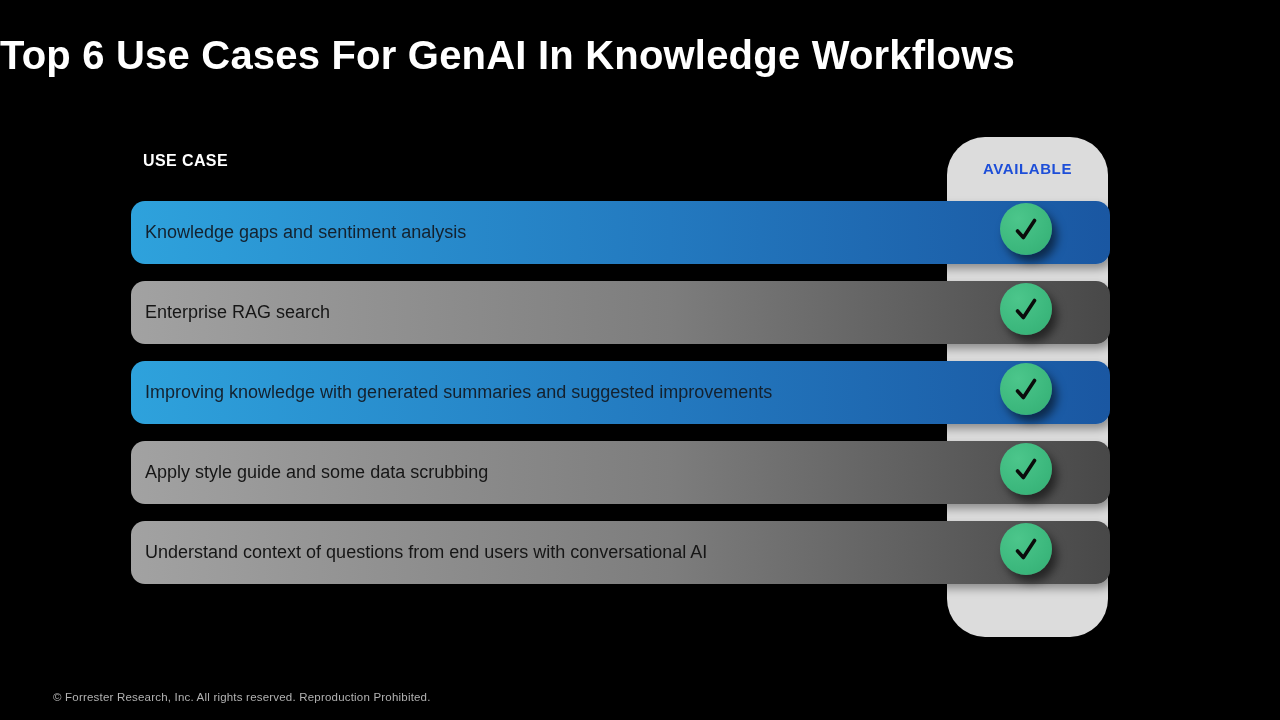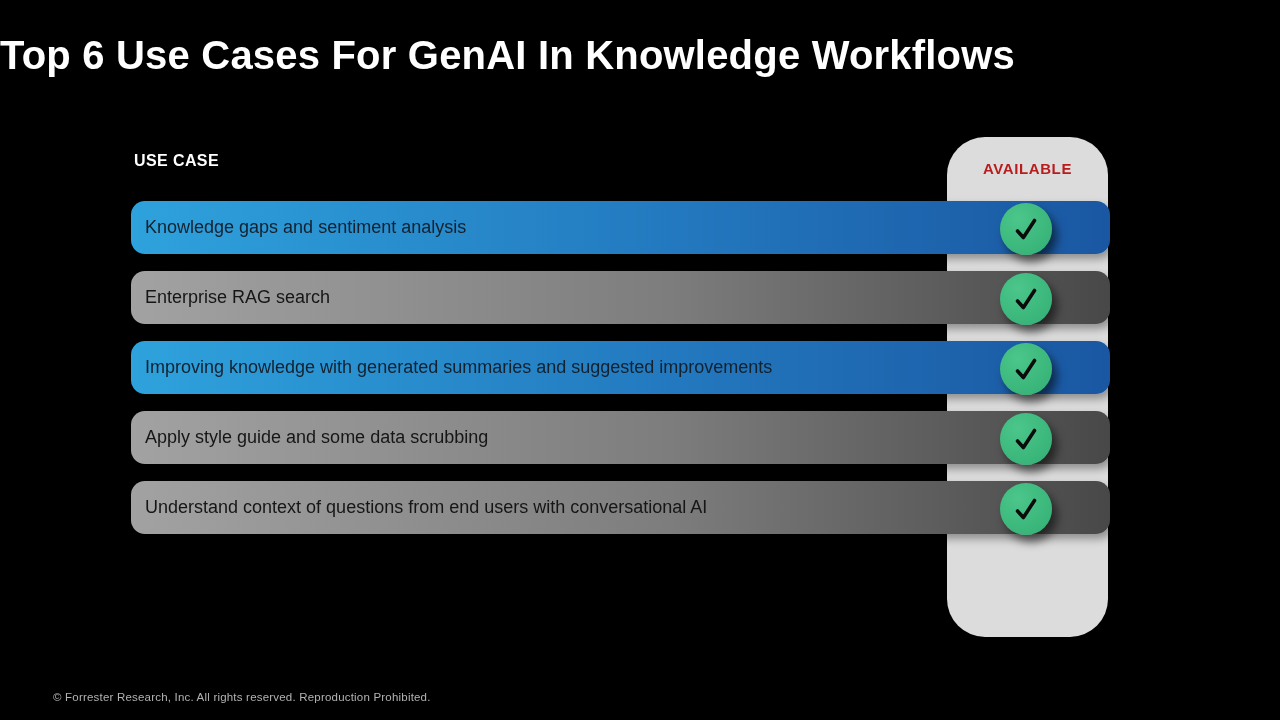--- a/index.html
+++ b/index.html
@@ -20,21 +20,21 @@
     top: 33px;
     left: 0;
     width: 1280px;
     color: #ffffff;
     font-size: 40px;
     font-weight: 800;
     letter-spacing: 0.2px;
   }
   .use-case-header {
     position: absolute;
-    left: 134px;
+    left: 143px;
     top: 152px;
     color: #ffffff;
     font-size: 16px;
     font-weight: 700;
     letter-spacing: 0.4px;
   }
   .available-panel {
     position: absolute;
     left: 947px;
     top: 137px;
@@ -43,38 +43,38 @@
     background: #dcdcdc;
     border-radius: 38px;
     z-index: 1;
   }
   .available-header {
     position: absolute;
     top: 23px;
     left: 0;
     width: 100%;
     text-align: center;
-    color: #b91c1c;
+    color: #1d4ed8;
     font-size: 15px;
     font-weight: 700;
     letter-spacing: 0.6px;
   }
   .rows {
     position: absolute;
     left: 131px;
     top: 201px;
     width: 979px;
     display: flex;
     flex-direction: column;
     gap: 17px;
     z-index: 2;
   }
   .row {
     position: relative;
-    height: 53px;
+    height: 63px;
     border-radius: 14px;
     display: flex;
     align-items: center;
     box-shadow: 3px 5px 9px rgba(0,0,0,0.35);
   }
   .row--blue {
     background: linear-gradient(90deg, #2ea2dc 0%, #2379bf 55%, #1a57a2 100%);
   }
   .row--gray {
     background: linear-gradient(90deg, #a2a2a2 0%, #7d7d7d 55%, #484848 100%);

